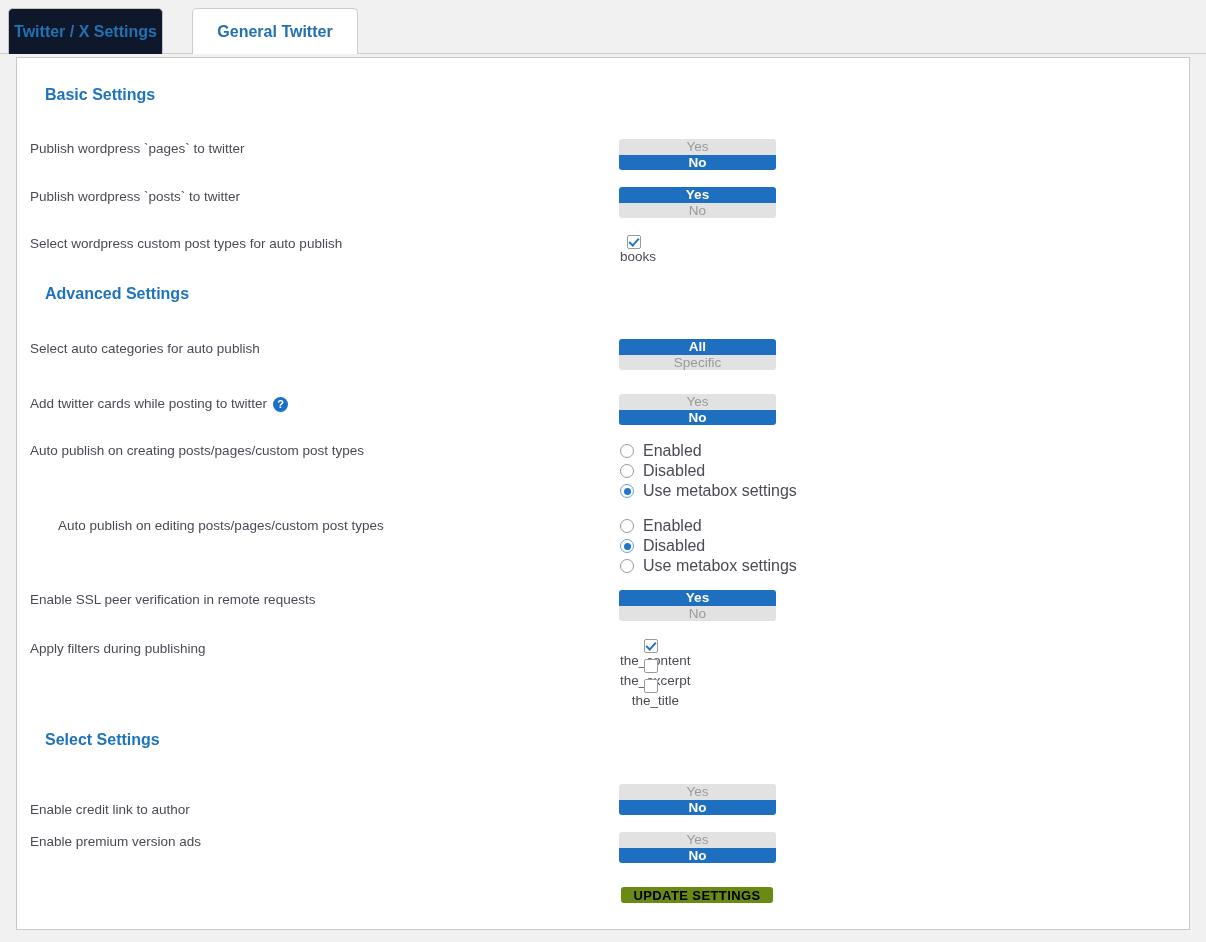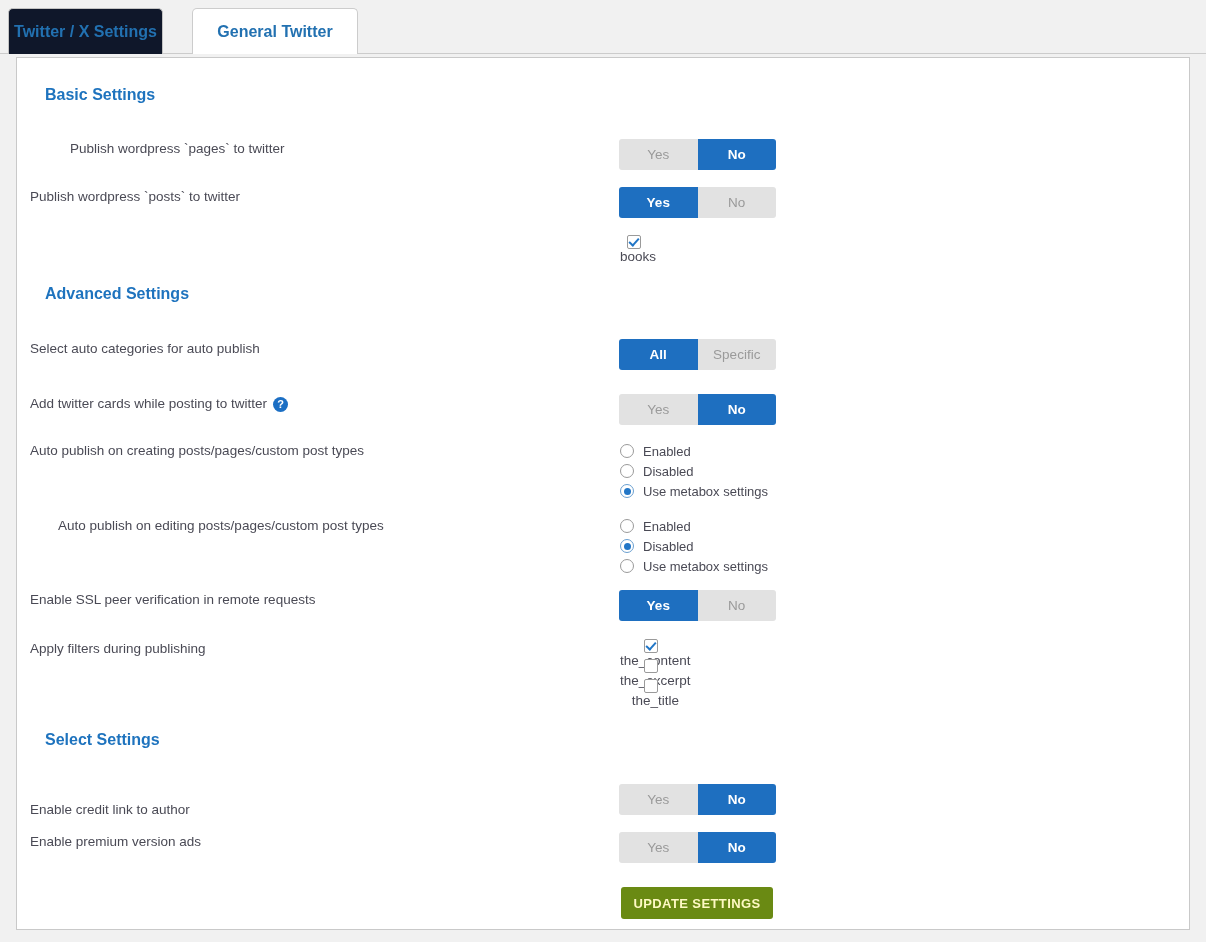--- a/index.html
+++ b/index.html
@@ -112,20 +112,21 @@
   
   .toggle {
     position: absolute;
     width: 157px;
     height: 31px;
     display: flex;
     border-radius: 3px;
     overflow: hidden;
     cursor: pointer;
     user-select: none;
+    flex-direction: column;
   }
   .toggle .seg {
     flex: 1 1 50%;
     display: flex;
     align-items: center;
     justify-content: center;
     font-size: 13.5px;
     box-sizing: border-box;
   }
   .toggle .seg.off {
@@ -170,21 +171,21 @@
     position: absolute;
     left: 50%;
     top: 50%;
     width: 7px;
     height: 7px;
     margin: -3.5px 0 0 -3.5px;
     border-radius: 50%;
     background: #2176c7;
   }
   .radio-label {
-    font-size: 13px;
+    font-size: 16px;
     color: #4a4a55;
     white-space: nowrap;
   }
 
   
   .check-group {
     position: absolute;
   }
   .check-item {
     display: flex;
@@ -221,23 +222,23 @@
     color: #4a4a55;
     white-space: nowrap;
   }
 
   
   .submit-btn {
     position: absolute;
     left: 604px;
     top: 829px;
     width: 152px;
-    height: 32px;
+    height: 16px;
     background: #6a8a13;
-    color: #fef9c3;
+    color: #000000;
     border: none;
     border-radius: 3px;
     font-family: "Liberation Sans", sans-serif;
     font-size: 13px;
     font-weight: bold;
     letter-spacing: 0.4px;
     text-transform: uppercase;
     cursor: pointer;
   }
 </style>
@@ -250,36 +251,39 @@
   </div>
   <div class="tab active">
     <span>General Twitter</span>
   </div>
 </div>
 
 <div class="panel">
 
   <div class="section-title" style="top:28px;">Basic Settings</div>
 
-  <div class="row-label" style="top:83px;margin-left:40px;">
+  <div class="row-label" style="top:83px;">
     <span>Publish wordpress `pages` to twitter</span>
   </div>
   <div class="toggle" style="left:602px; top:81px;">
     <div class="seg off">Yes</div>
     <div class="seg on">No</div>
   </div>
 
   <div class="row-label" style="top:131px;">
     <span>Publish wordpress `posts` to twitter</span>
   </div>
   <div class="toggle" style="left:602px; top:129px;">
     <div class="seg on">Yes</div>
     <div class="seg off">No</div>
   </div>
 
+  <div class="row-label" style="top:178px;">
+    <span>Select wordpress custom post types for auto publish</span>
+  </div>
   <div class="check-group" style="left:603px; top:177px;">
     <div class="check-item checked">
       <span class="check-mark"></span>
       <span class="check-label">books</span>
     </div>
   </div>
 
   <div class="section-title" style="top:227px;">Advanced Settings</div>
 
   <div class="row-label" style="top:283px;">

